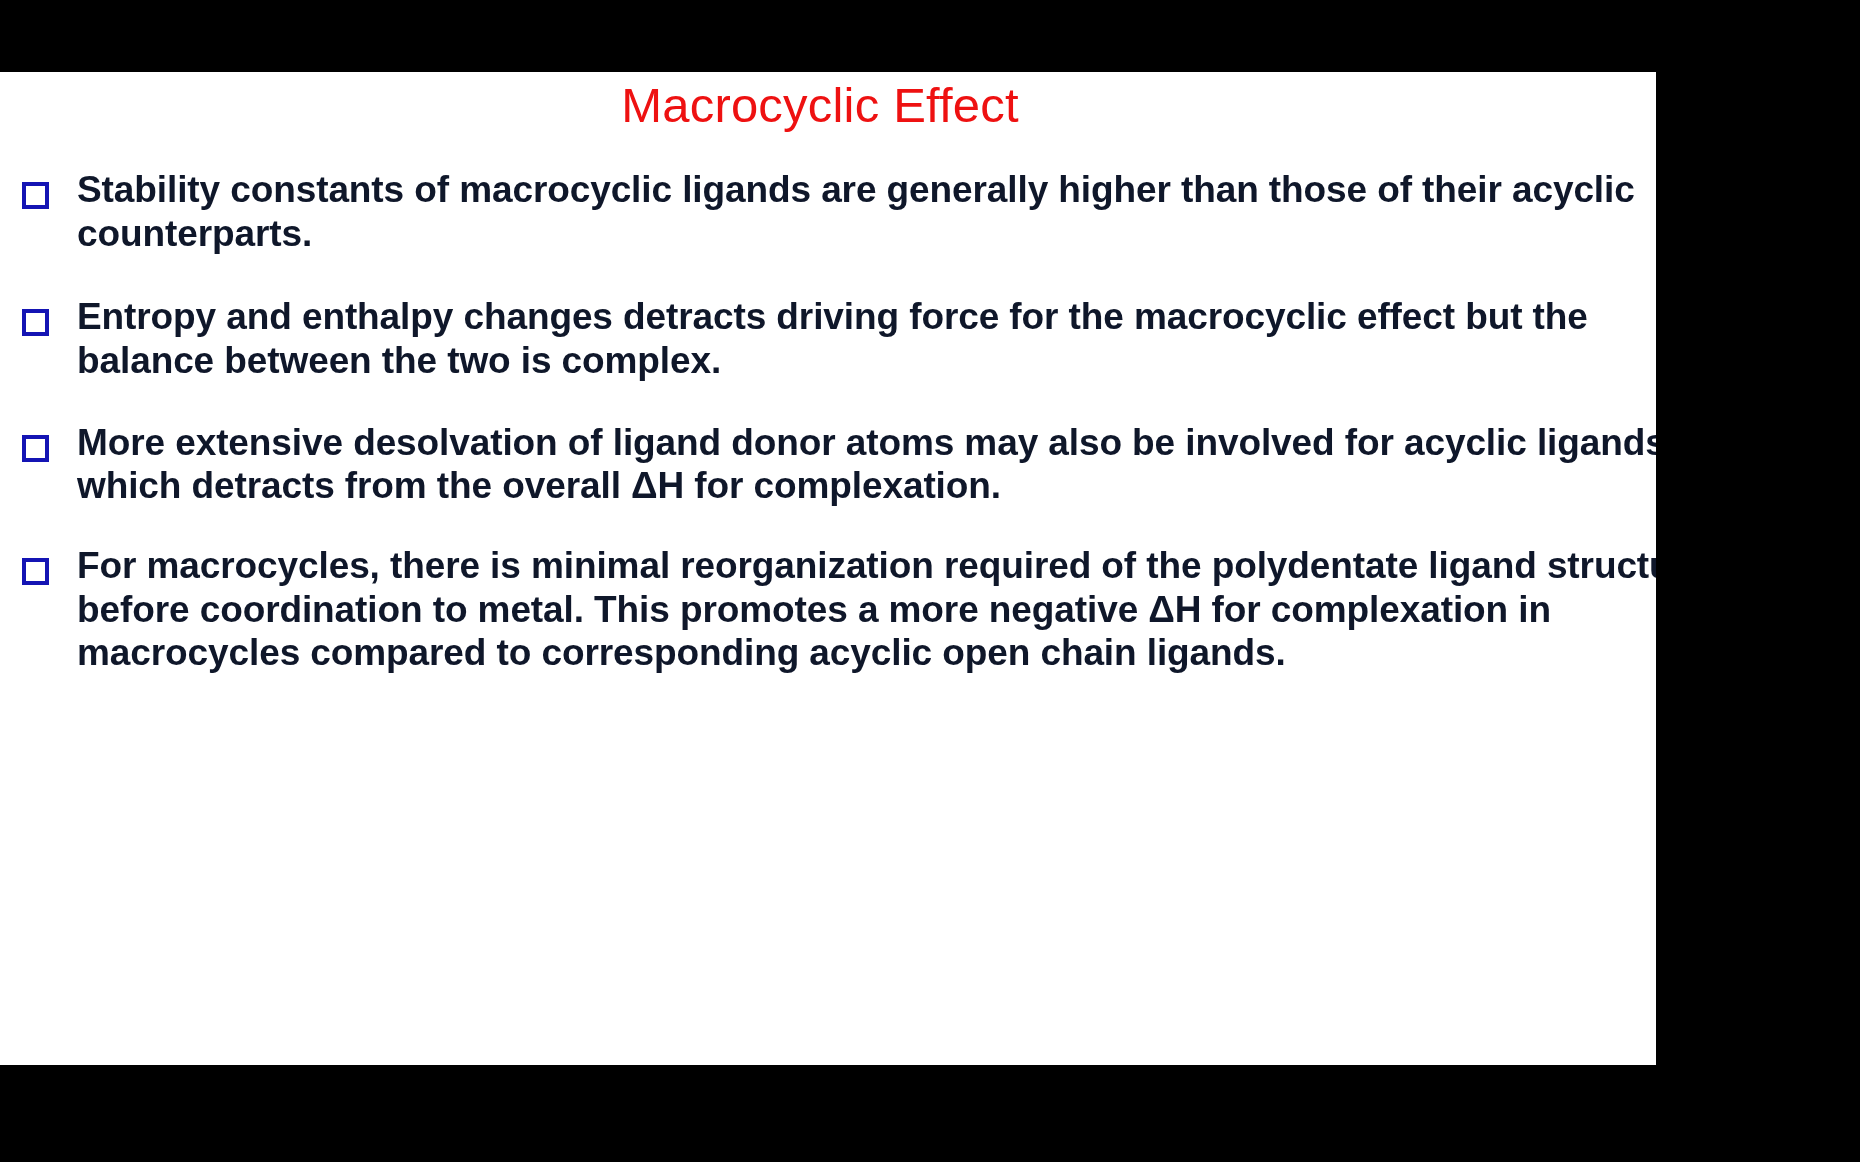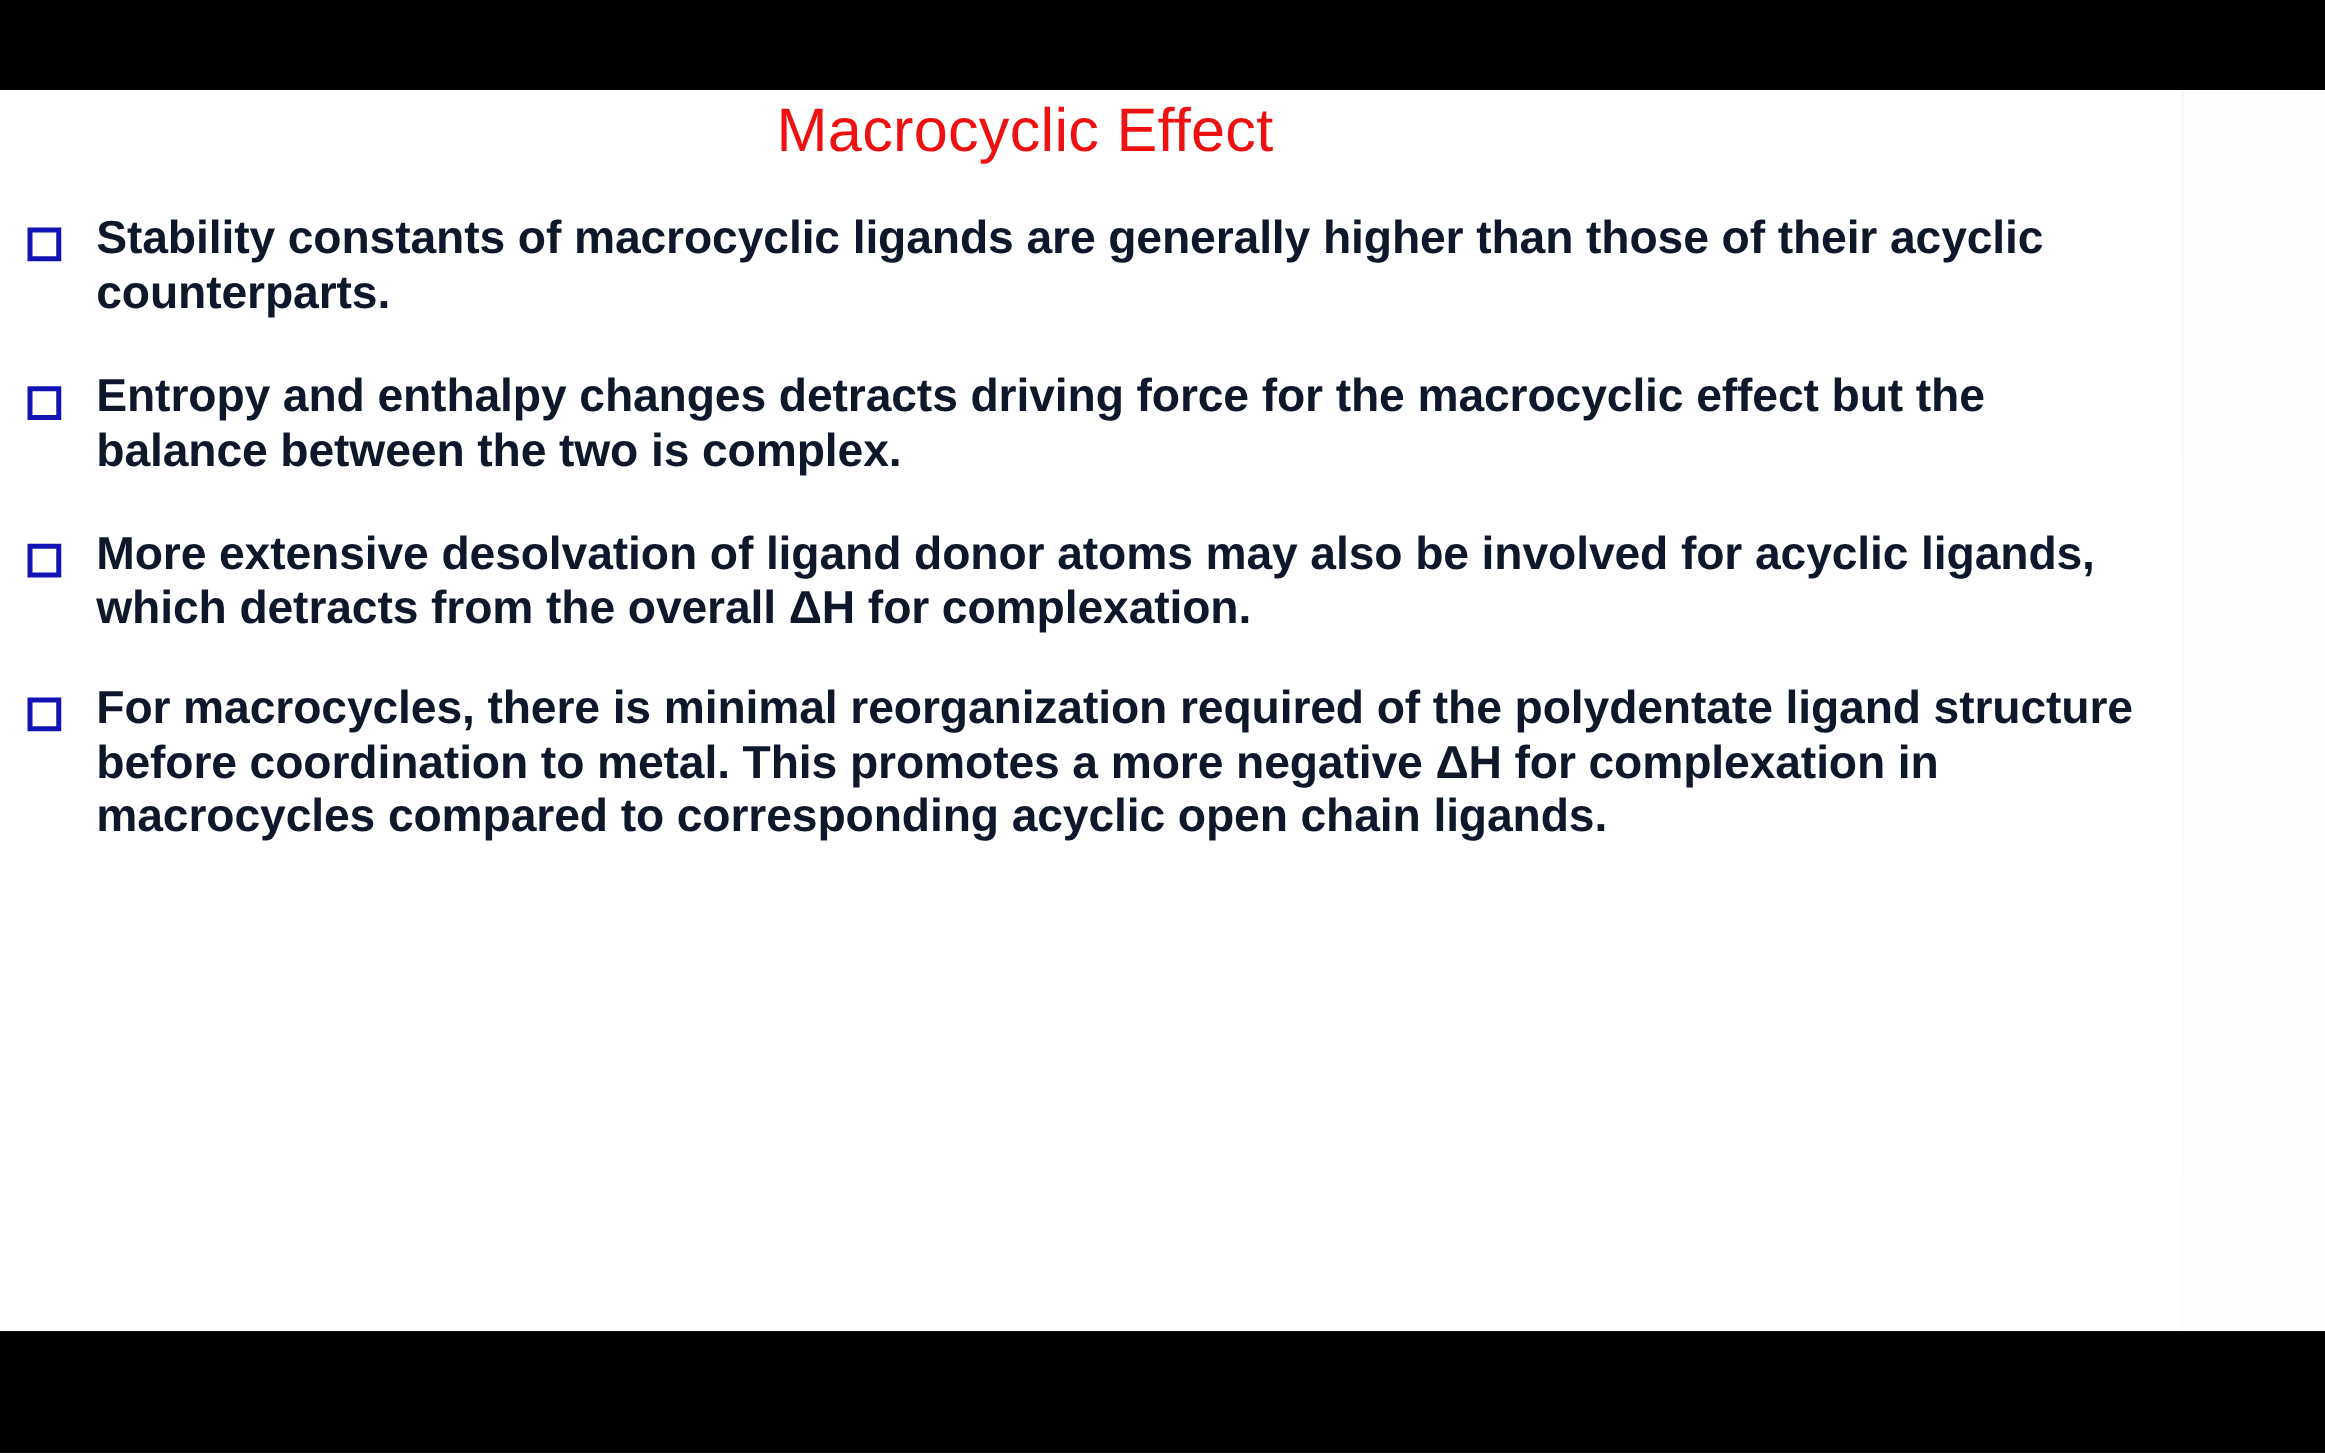--- a/index.html
+++ b/index.html
@@ -37,21 +37,21 @@
     width: 1860px;
     height: 97px;
     background: #000000;
   }
 
   
   .slide {
     position: absolute;
     left: 0;
     top: 72px;
-    width: 1860px;
+    width: 1656px;
     height: 993px;
     background: #ffffff;
     overflow: hidden;
   }
 
   
   .page-edge {
     position: absolute;
     left: 1745px;
     top: 0;

